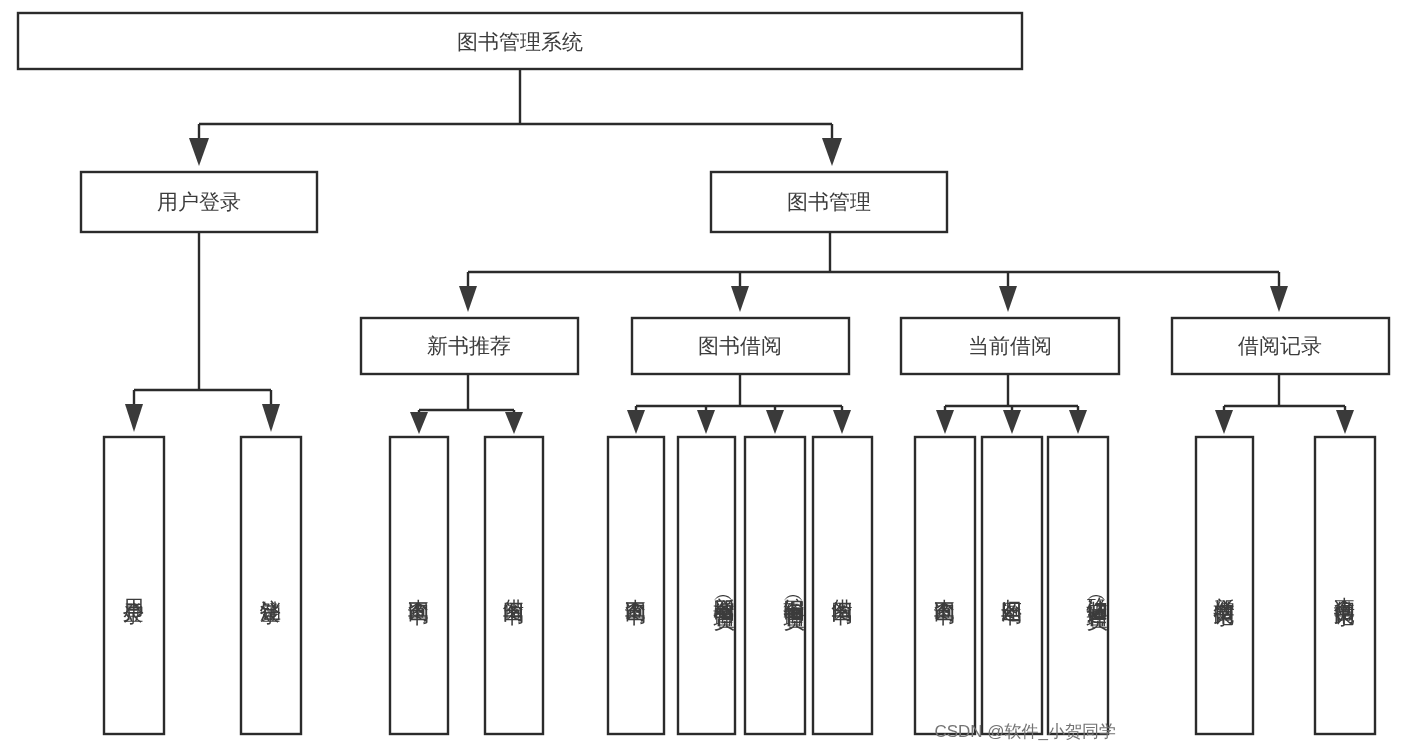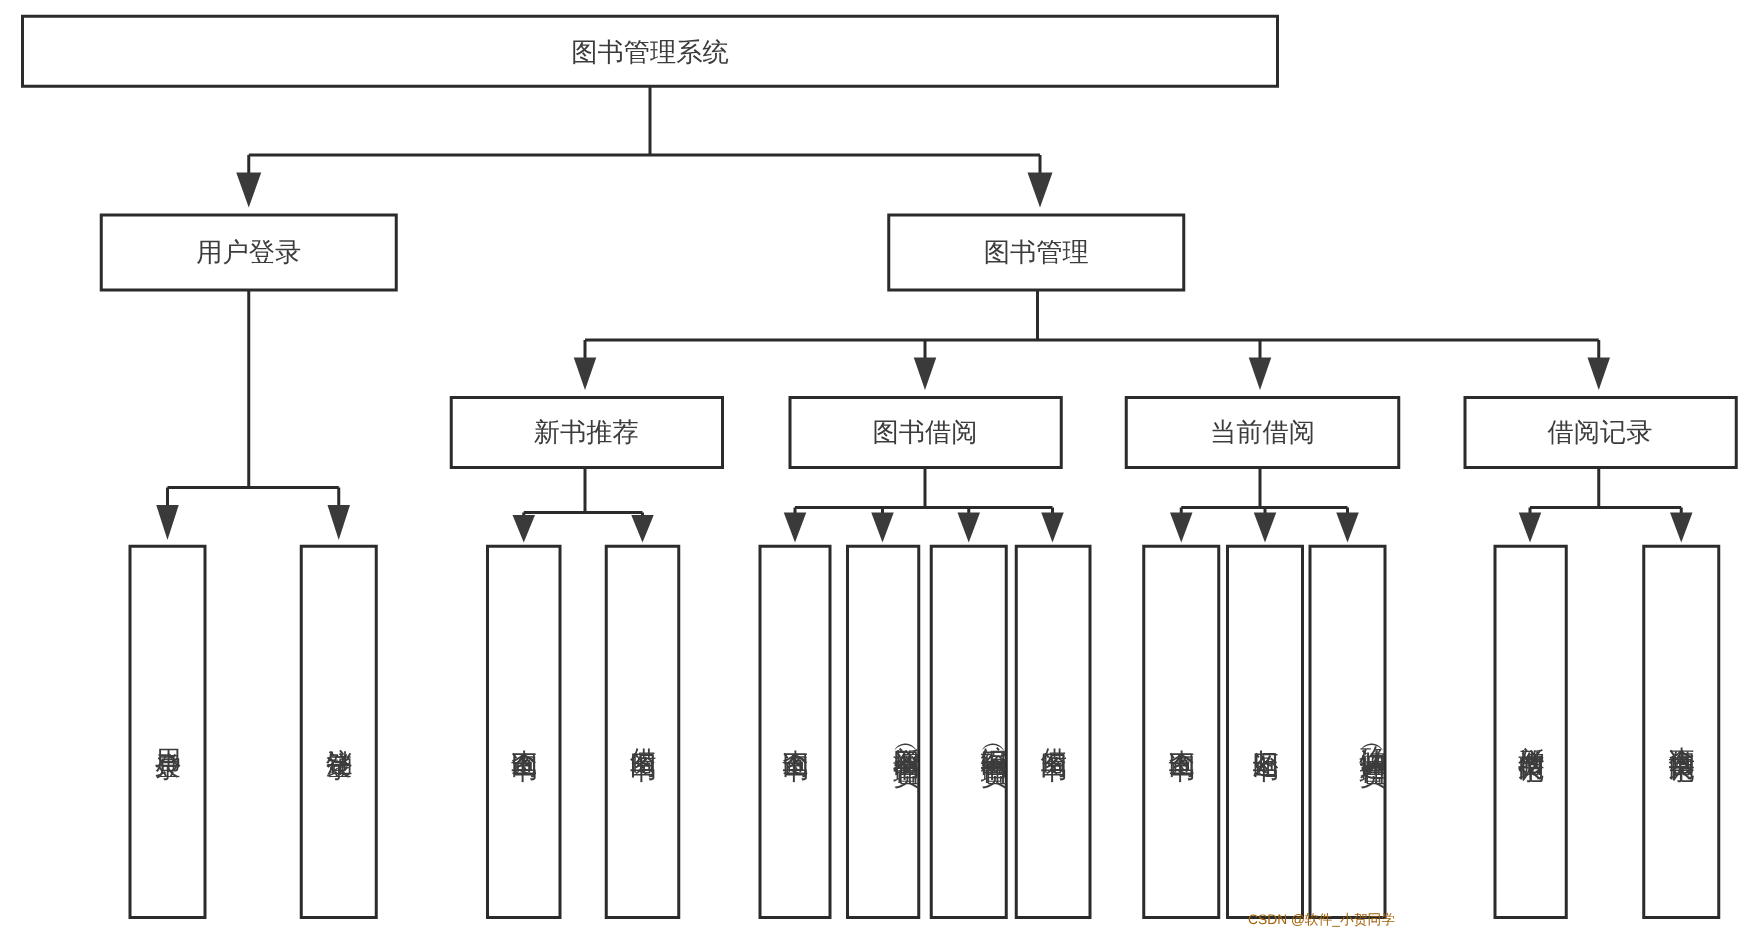--- a/index.html
+++ b/index.html
@@ -60,22 +60,22 @@
     align-items: center;
     justify-content: center;
     white-space: nowrap;
     pointer-events: none;
   }
   .watermark {
     position: absolute;
     right: 8px;
     bottom: 4px;
     font-family: "Liberation Sans", "DejaVu Sans", sans-serif;
-    font-size: 11px;
-    color: #a16207;
+    font-size: 17px;
+    color: #737373;
     white-space: nowrap;
   }
 </style>
 </head>
 <body>
 
 <div id="diagram-root">
 
   <svg class="flow" viewBox="0 0 1405 747" xmlns="http://www.w3.org/2000/svg">
 

